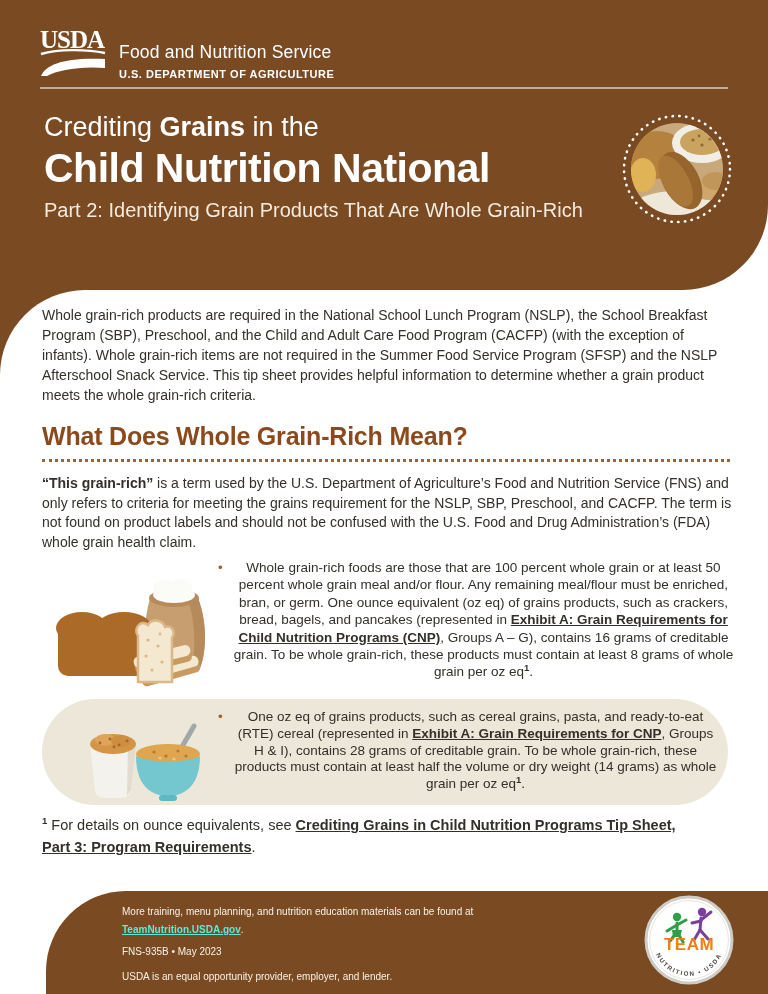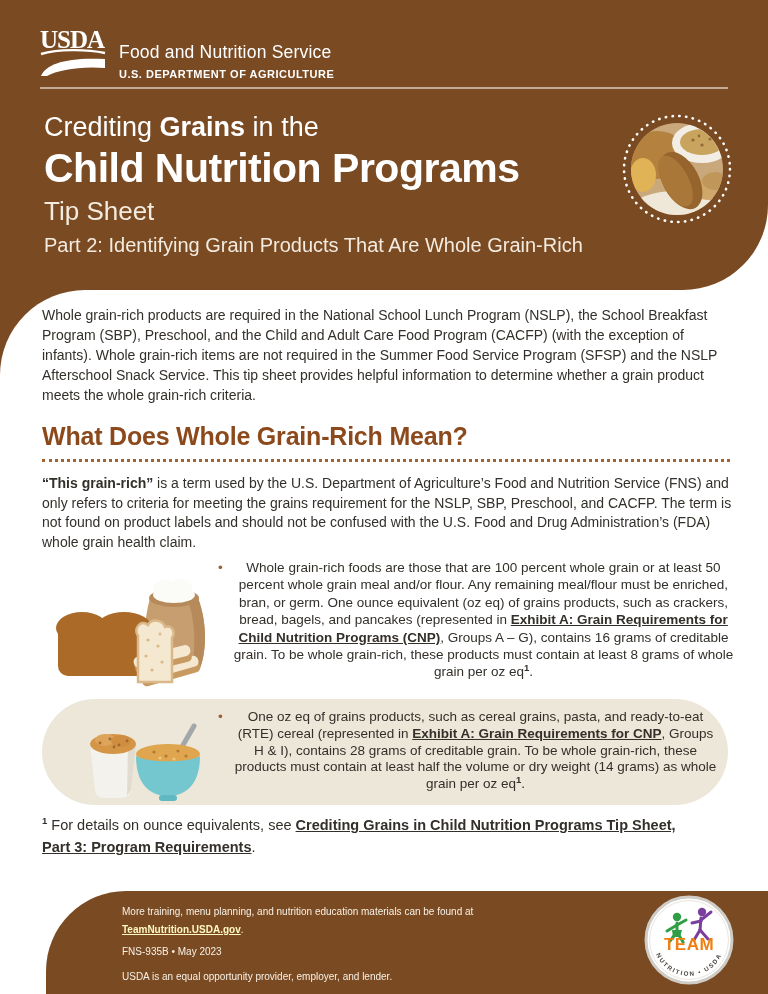--- a/index.html
+++ b/index.html
@@ -52,21 +52,21 @@
   .cereal-art { position:absolute; left:82px; top:720px; width:124px; height:84px; }
 
   .footnote { position:absolute; left:42px; top:814px; width:700px; font-size:14.5px; line-height:22px; }
 
   
   .footer-band {
     position:absolute; left:46px; top:891px; width:722px; height:103px;
     background:#7A4A23; border-top-left-radius:80px; color:#F7F1E5;
   }
   .footer-text { position:absolute; left:76px; top:12px; width:520px; font-size:10px; line-height:17.5px; }
-  .footer-link { font-weight:bold; text-decoration:underline; color:#fef9c3; cursor:pointer;margin-top:44px; }
+  .footer-link { font-weight:bold; text-decoration:underline; color:#5eead4; cursor:pointer;margin-top:44px; }
   .f2 { margin-top:5px; }
   .f3 { margin-top:7px; }
   .team-logo { position:absolute; left:598px; top:4px; width:90px; height:90px; }
 </style>
 </head>
 <body>
 
 <div class="page">
 
   <div class="header-band"></div>
@@ -81,22 +81,21 @@
     </svg>
     <div class="agency">
       <div class="agency-name">Food and Nutrition Service</div>
       <div class="agency-dept">U.S. DEPARTMENT OF AGRICULTURE</div>
     </div>
   </div>
   <div class="header-rule"></div>
 
   <div class="title-block">
     <div class="t1"><span>Crediting </span><b>Grains</b><span> in the</span></div>
-    <div class="t2">Child Nutrition Programs</div>
-    <div class="t3">Tip Sheet</div>
+    <div class="t2">Child Nutrition National</div>
     <div class="t4">Part 2: Identifying Grain Products That Are Whole Grain-Rich</div>
   </div>
 
   <div class="photo-badge">
     <svg width="114" height="114" viewBox="-57 -57 114 114">
       <defs>
           <clipPath id="pc">
             <circle r="46"></circle>
           </clipPath>
         </defs>

